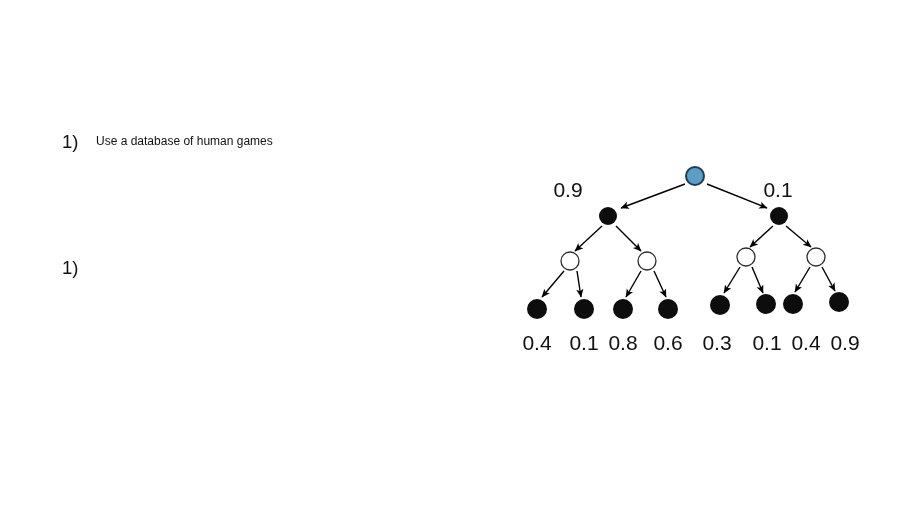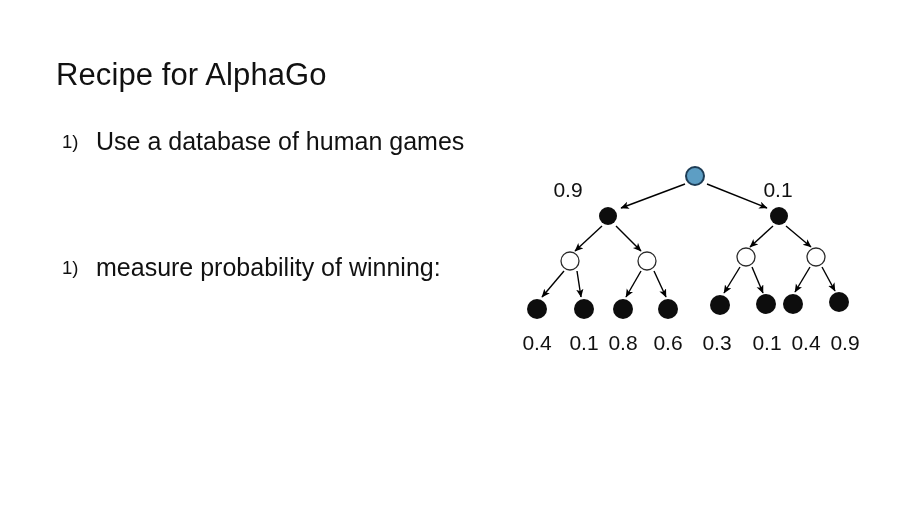--- a/index.html
+++ b/index.html
@@ -42,21 +42,21 @@
 
   .bullet-marker {
     flex: 0 0 auto;
     width: 34px;
     font-size: 18.5px;
     line-height: 29px;
     color: #111111;
   }
   .bullet-text {
     flex: 1 1 auto;
-    font-size: 25px;
+    font-size: 12px;
     line-height: 29px;
     color: #111111;
   }
   .bullet-line { display: block; white-space: nowrap; }
 
   
   #tree-diagram {
     position: absolute;
     left: 495px;
     top: 152px;
@@ -74,33 +74,31 @@
     font-family: "Liberation Sans", sans-serif;
     font-size: 21px;
     fill: #111111;
   }
 </style>
 </head>
 <body>
 
 <div id="slide">
 
-  <div id="slide-title">Recipe for AlphaGo</div>
 
   <div class="bullet" id="bullet-0">
     <div class="bullet-marker">1)</div>
     <div class="bullet-text">
       <span class="bullet-line">Use a database of human games</span>
     </div>
   </div>
 
   <div class="bullet" id="bullet-1">
     <div class="bullet-marker">1)</div>
     <div class="bullet-text">
-      <span class="bullet-line">measure probability of winning:</span>
     </div>
   </div>
 
   <div id="tree-diagram">
     <svg id="tree-svg" width="400" height="215" viewBox="0 0 400 215">
       <defs>
         <marker id="arrowhead" markerWidth="7" markerHeight="7" refX="5.6" refY="2.6" orient="auto" markerUnits="strokeWidth">
           <path d="M0,0 L6,2.6 L0,5.2 L1.5,2.6 Z" fill="#000000"></path>
         </marker>
       </defs>

